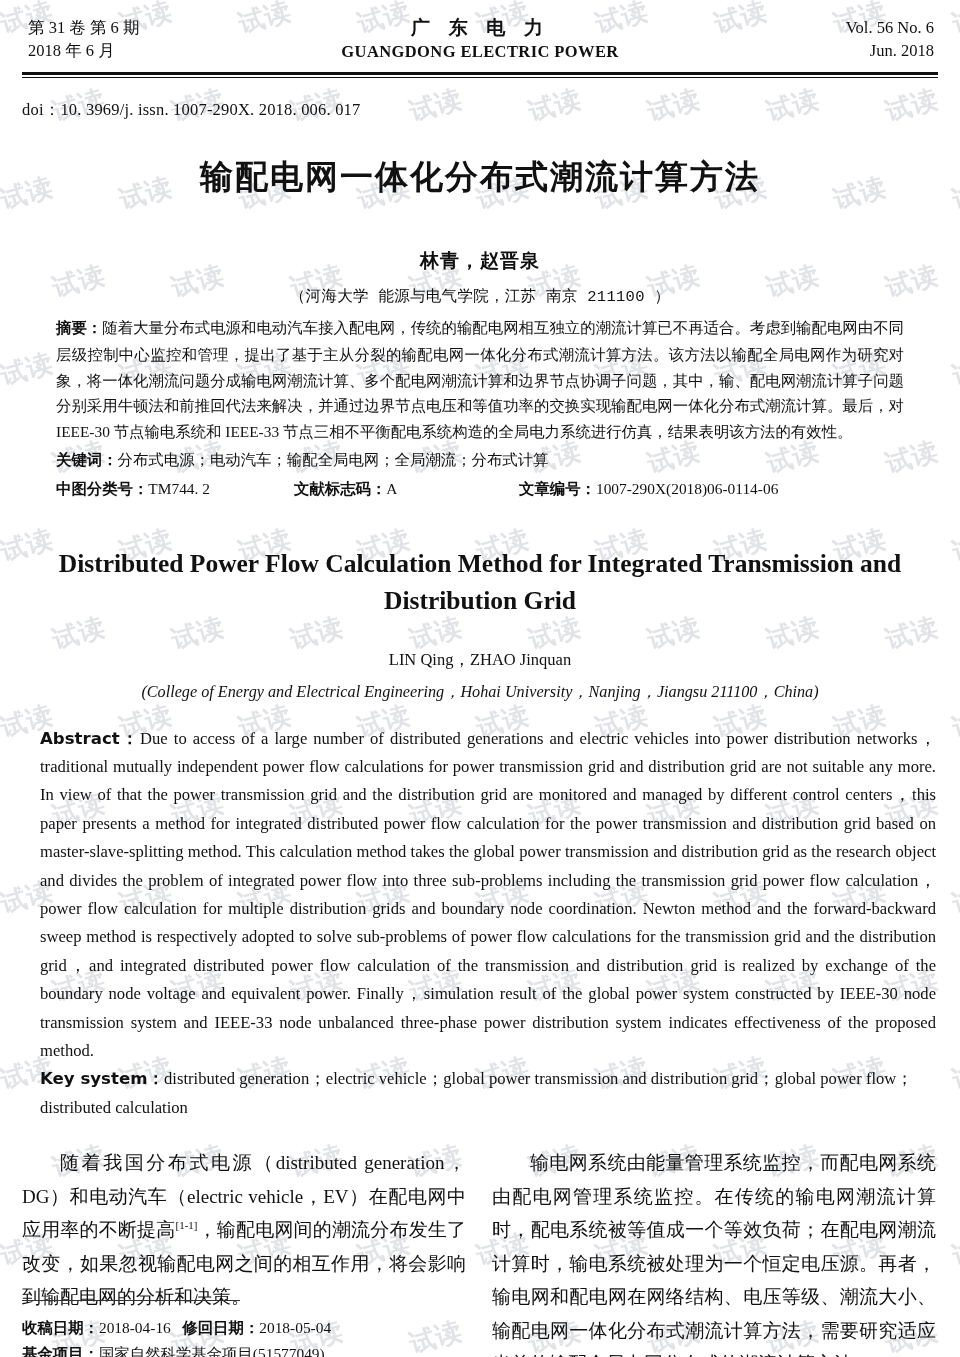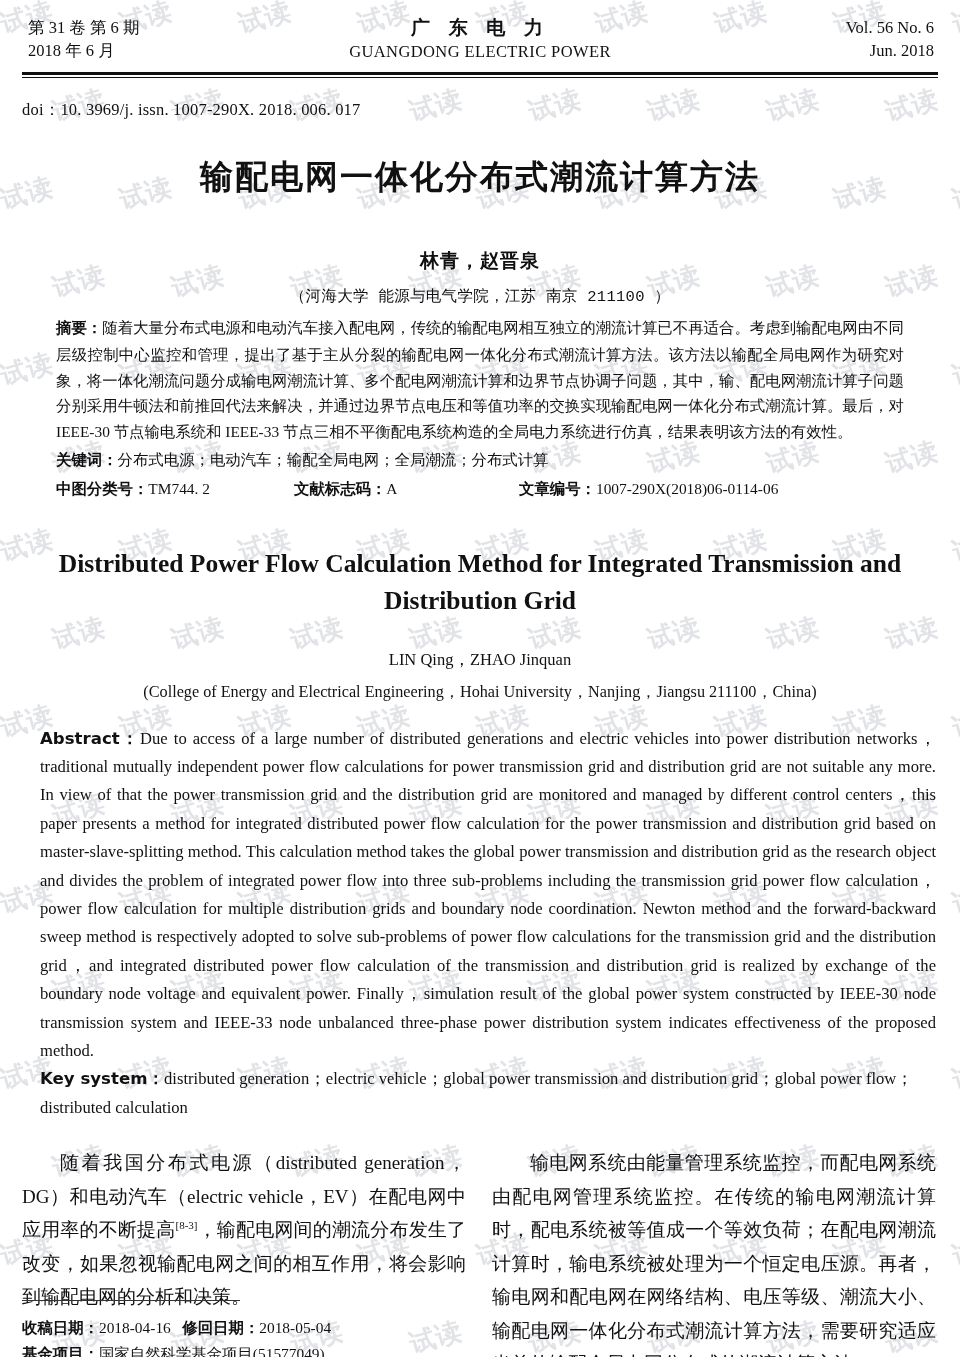--- a/index.html
+++ b/index.html
@@ -45,21 +45,21 @@
   }
   #mh-left { position:absolute; left:6px; top:0; line-height:1.42; font-size:16.5px; }
   #mh-right { position:absolute; right:4px; top:0; text-align:right; line-height:1.42; font-size:16.5px; }
   #mh-center { position:absolute; left:0; right:0; top:0; text-align:center; }
   #journal-cn {
     font-family:"DejaVu Sans","Liberation Sans",sans-serif;
     font-weight:700; font-size:19px; letter-spacing:6px;
     line-height:1.25;
   }
   #journal-en {
-    font-weight:400; font-size:16.5px; letter-spacing:.4px;
+    font-weight:700; font-size:16.5px; letter-spacing:.4px;
     line-height:1.3; margin-top:1px;
   }
 
   #rule-thick { height:3px; background:#111; margin-top:4px; }
   #rule-thin  { height:1px; background:#111; margin-top:2px; }
 
   #doi { font-size:16.5px; margin-top:21px; letter-spacing:.2px; }
 
   
   #title-cn {
@@ -93,21 +93,21 @@
 
   
   #title-en {
     text-align:center;
     font-weight:700;
     font-size:25.5px;
     line-height:37px;
     margin:42px 18px 0 18px;
   }
   #authors-en { text-align:center; font-size:16.5px; margin-top:30px; }
-  #affil-en { text-align:center; font-size:16.2px; margin-top:10px; }
+  #affil-en { text-align:center; font-size:16.2px; margin-top:10px;font-style:italic; }
 
   #abs-en-block { margin:22px 2px 0 18px; }
   .en-para {
     font-size:16.6px;
     line-height:28.4px;
     text-align:justify;
   }
   #kw-en { font-size:16.6px; line-height:28.4px; }
 
   
@@ -313,21 +313,21 @@
   <div id="authors-en" class="layer">LIN Qing，ZHAO Jinquan</div>
   <div id="affil-en" class="layer">(College of Energy and Electrical Engineering，Hohai University，Nanjing，Jiangsu 211100，China)</div>
 
   <div id="abs-en-block" class="layer">
     <div class="en-para"><span class="lbl">Abstract：</span><span>Due to access of a large number of distributed generations and electric vehicles into power distribution networks，traditional mutually independent power flow calculations for power transmission grid and distribution grid are not suitable any more. In view of that the power transmission grid and the distribution grid are monitored and managed by different control centers，this paper presents a method for integrated distributed power flow calculation for the power transmission and distribution grid based on master-slave-splitting method. This calculation method takes the global power transmission and distribution grid as the research object and divides the problem of integrated power flow into three sub-problems including the transmission grid power flow calculation，power flow calculation for multiple distribution grids and boundary node coordination. Newton method and the forward-backward sweep method is respectively adopted to solve sub-problems of power flow calculations for the transmission grid and the distribution grid，and integrated distributed power flow calculation of the transmission and distribution grid is realized by exchange of the boundary node voltage and equivalent power. Finally，simulation result of the global power system constructed by IEEE-30 node transmission system and IEEE-33 node unbalanced three-phase power distribution system indicates effectiveness of the proposed method.</span></div>
     <div id="kw-en"><span class="lbl">Key system：</span><span>distributed generation；electric vehicle；global power transmission and distribution grid；global power flow；distributed calculation</span></div>
   </div>
 
   <div id="body-cols" class="layer">
     <div class="col">
-      <p class="body-para"><span>随着我国分布式电源（distributed generation，DG）和电动汽车（electric vehicle，EV）在配电网中应用率的不断提高</span><sup>[8-3]</sup><span>，输配电网间的潮流分布发生了改变，如果忽视输配电网之间的相互作用，将会影响到输配电网的分析和决策。</span></p>
+      <p class="body-para"><span>随着我国分布式电源（distributed generation，DG）和电动汽车（electric vehicle，EV）在配电网中应用率的不断提高</span><sup>[1-1]</sup><span>，输配电网间的潮流分布发生了改变，如果忽视输配电网之间的相互作用，将会影响到输配电网的分析和决策。</span></p>
 
       <div id="footnote">
         <div id="fn-rule"></div>
         <div class="fn-line"><span class="lbl">收稿日期：</span><span>2018-04-16</span>&nbsp;&nbsp;&nbsp;<span class="lbl">修回日期：</span><span>2018-05-04</span></div>
         <div class="fn-line"><span class="lbl">基金项目：</span><span>国家自然科学基金项目(51577049)</span></div>
       </div>
     </div>
 
     <div class="col">
       <p class="body-para">输电网系统由能量管理系统监控，而配电网系统由配电网管理系统监控。在传统的输电网潮流计算时，配电系统被等值成一个等效负荷；在配电网潮流计算时，输电系统被处理为一个恒定电压源。再者，输电网和配电网在网络结构、电压等级、潮流大小、输配电网一体化分布式潮流计算方法，需要研究适应当前的输配全局电网分布式的潮流计算方法。</p>

